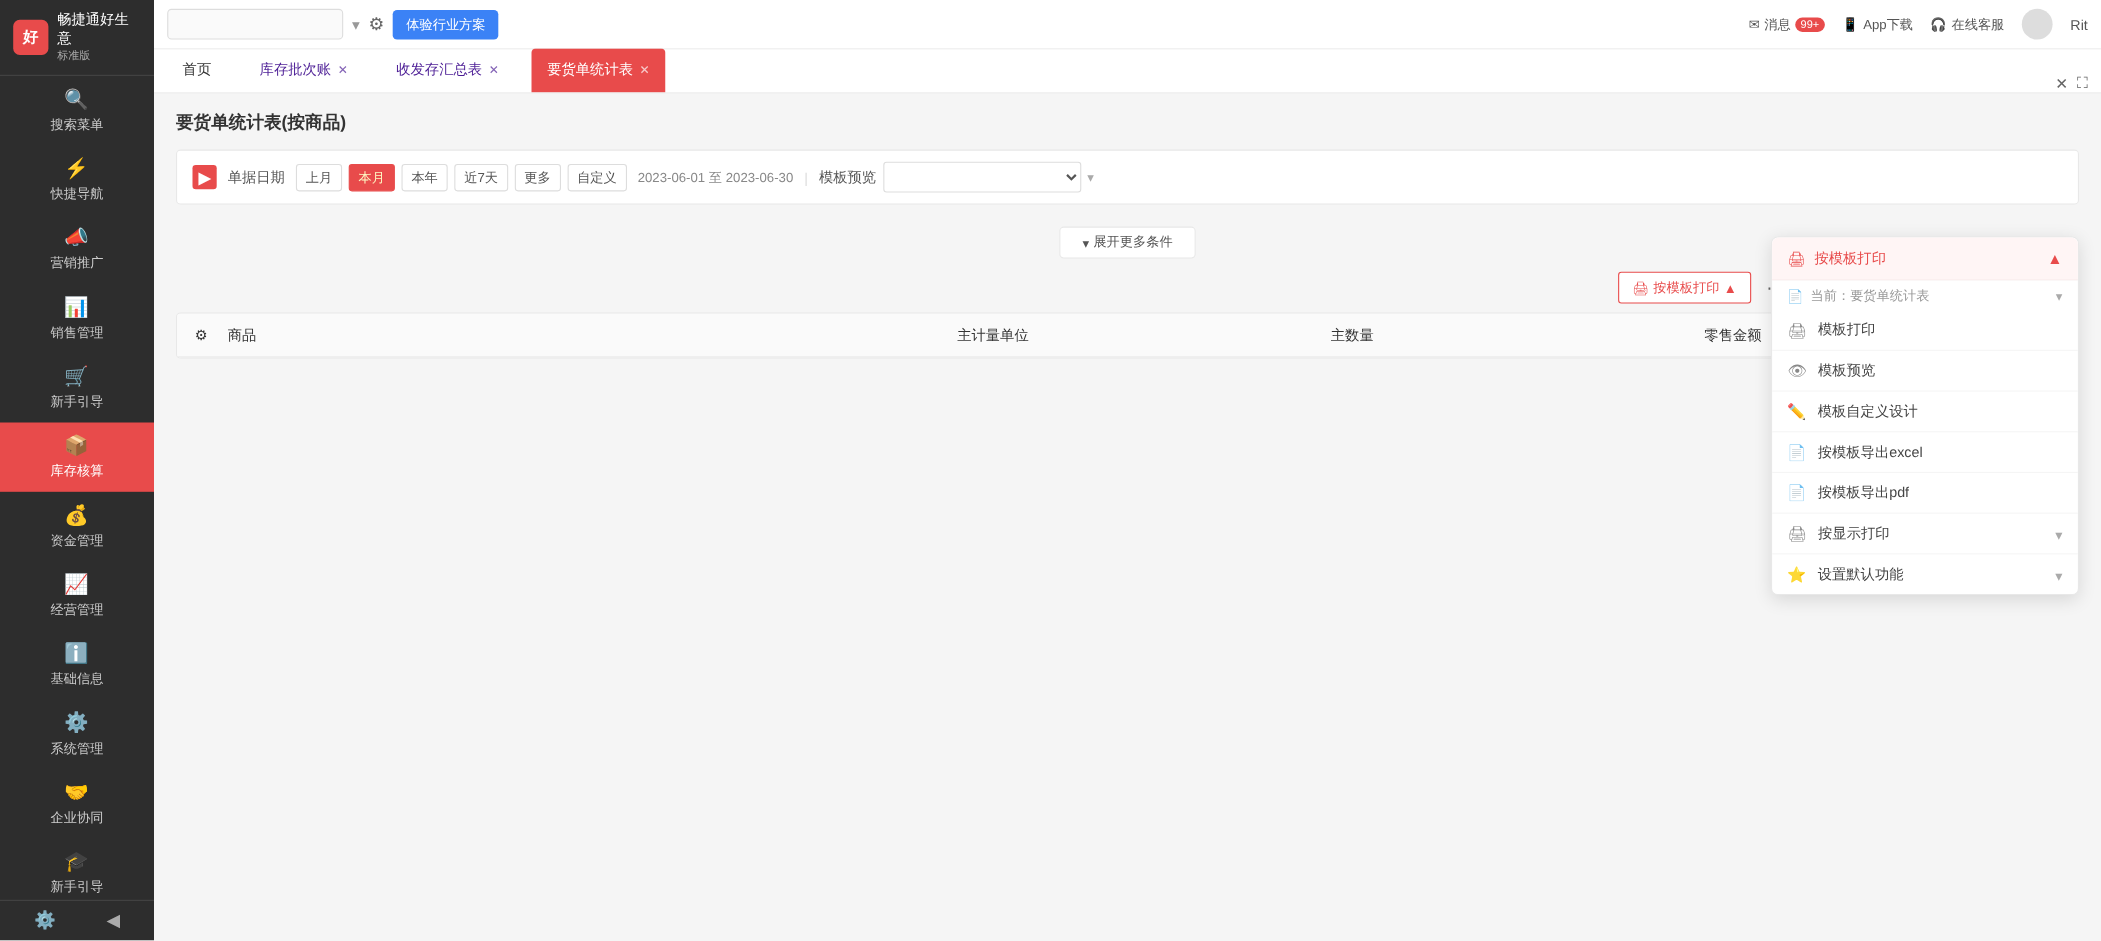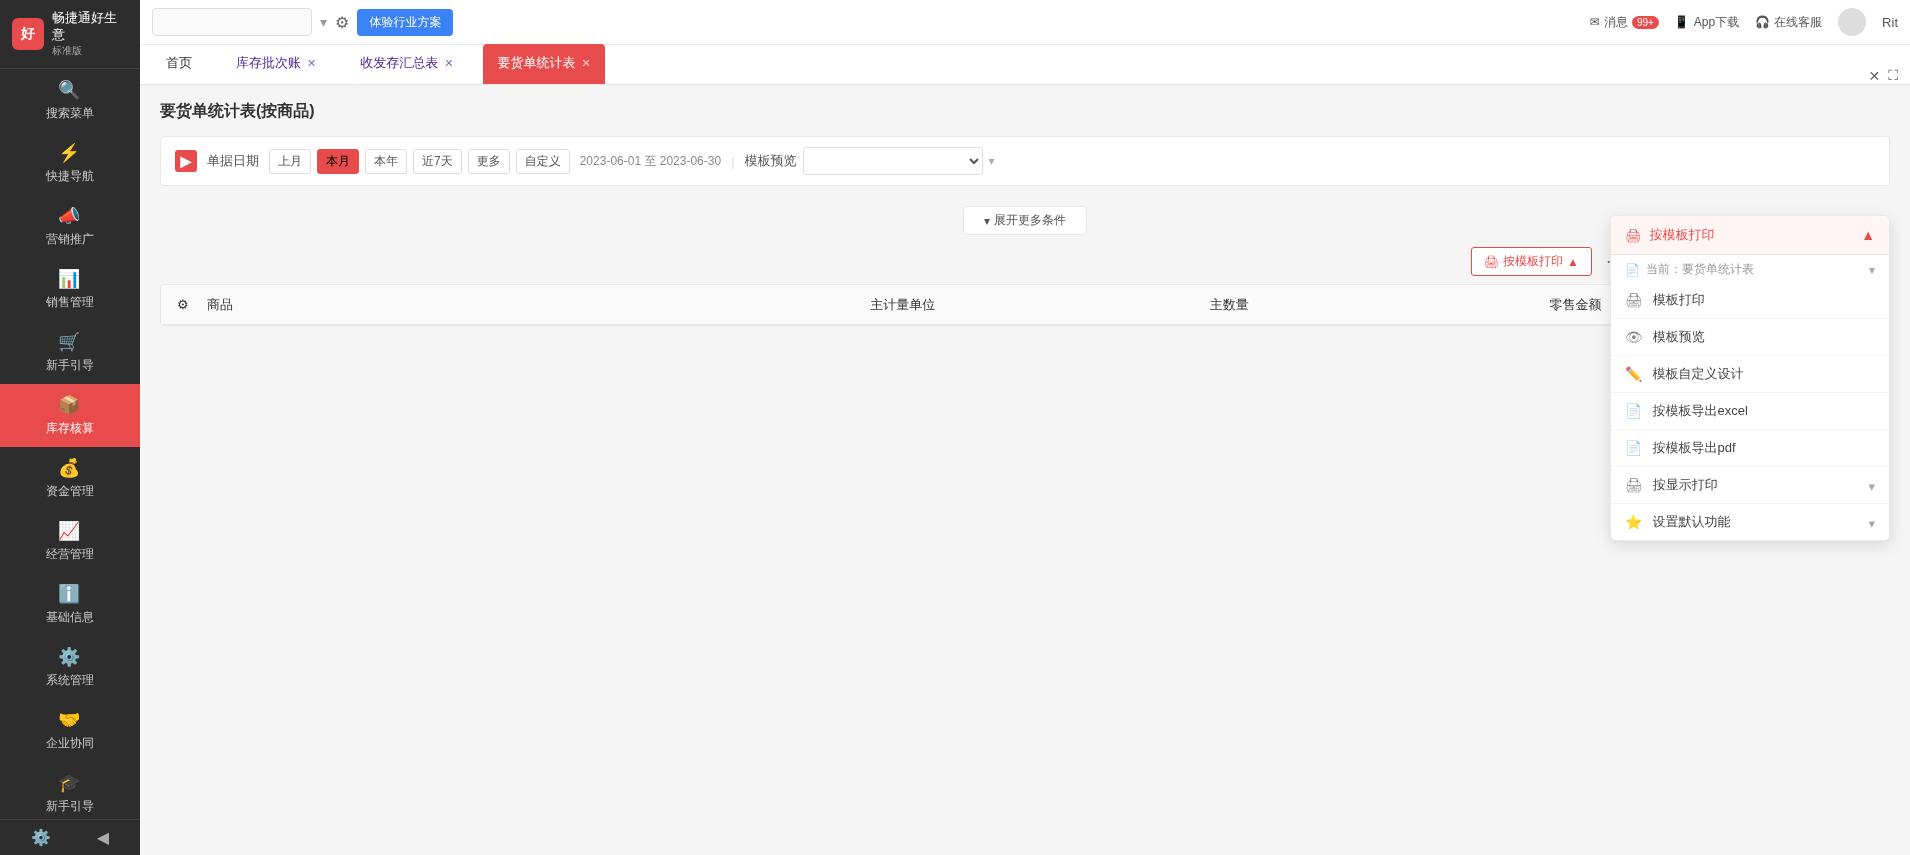--- a/index.html
+++ b/index.html
@@ -214,21 +214,21 @@
       padding: 3px 8px;
       border: 1px solid #ddd;
       border-radius: 3px;
       font-size: 12px;
       cursor: pointer;
       color: #555;
       background: #fff;
     }
     .date-btn.active {
       background: #e84b4b;
-      color: #000000;
+      color: #fef9c3;
       border-color: #e84b4b;
     }
     .date-range { color: #888; font-size: 12px; }
     .filter-divider { color: #ddd; }
     .filter-type { display: flex; align-items: center; gap: 6px; }
     .filter-type-label { color: #555; font-size: 13px; }
     .filter-select {
       width: 180px;
       height: 28px;
       border: 1px solid #ddd;

